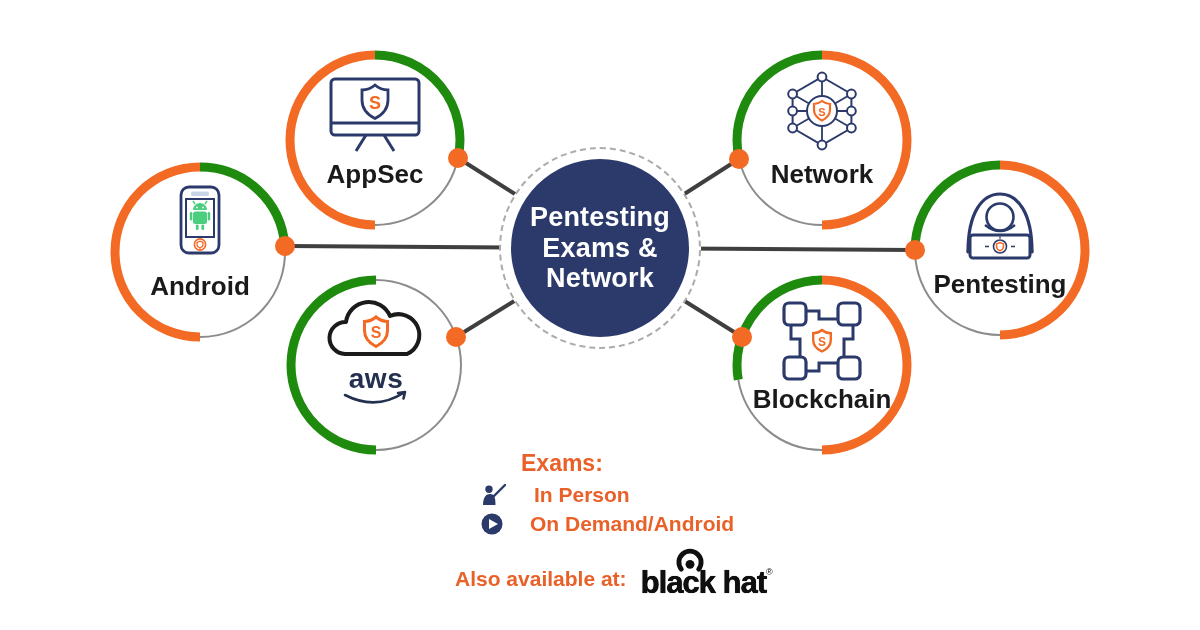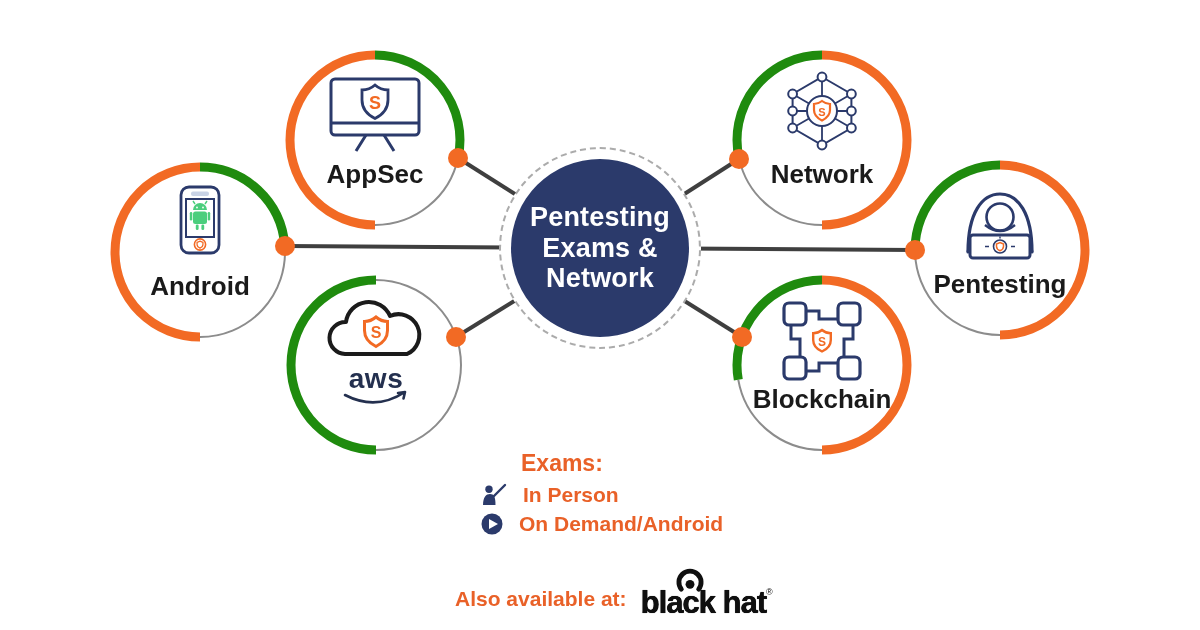--- a/index.html
+++ b/index.html
@@ -22,25 +22,25 @@
   .fNone{fill:none;} .fW{fill:#fff;} .fO{fill:var(--orange);} .fN{fill:var(--navy);}
   .fAnd{fill:var(--androidGreen);} .fSpk{fill:var(--speakerFill);}
   .nodeLabel{fill:var(--labelDark);font-weight:700;font-size:26px;text-anchor:middle;
              font-family:"Liberation Sans",sans-serif;}
   .shieldS{fill:var(--orange);font-weight:700;text-anchor:middle;font-family:"Liberation Sans",sans-serif;}
   .awsText{fill:var(--awsDark);font-weight:700;font-size:28px;text-anchor:middle;
            font-family:"Liberation Sans",sans-serif;letter-spacing:.5px;}
   
   .format{position:absolute;left:480px;top:450px;z-index:3;}
   .format-title{color:var(--textOrange);font-size:23px;font-weight:700;margin:0 0 6px 41px;}
-  .format-row{display:flex;align-items:center;gap:15px;margin-top:5px;}
+  .format-row{display:flex;align-items:center;gap:26px;margin-top:5px;}
   .format-row .txt{color:var(--textOrange);font-size:21px;font-weight:700;}
   .format-row svg{display:block;}
   
-  .footer{position:absolute;left:455px;top:566px;z-index:3;display:flex;align-items:flex-end;gap:14px;text-align:right;}
+  .footer{position:absolute;left:455px;top:546px;z-index:3;display:flex;align-items:flex-end;gap:14px;text-align:right;}
   .footer-prefix{color:var(--textOrange);font-size:21px;font-weight:700;padding-bottom:7px;}
   .brand{position:relative;display:flex;flex-direction:column;align-items:center;line-height:1;}
   .brand-word{color:var(--brandBlack);font-size:31px;font-weight:700;letter-spacing:-1px;
               text-shadow:0 0 .7px var(--brandBlack),.4px 0 .2px var(--brandBlack);}
   .brand-word sup{font-size:9px;font-weight:400;vertical-align:18px;letter-spacing:0;text-shadow:none;}
   .brand svg{display:block;margin-bottom:-6px;margin-left:-34px;}
 </style>
 </head>
 <body>
 

